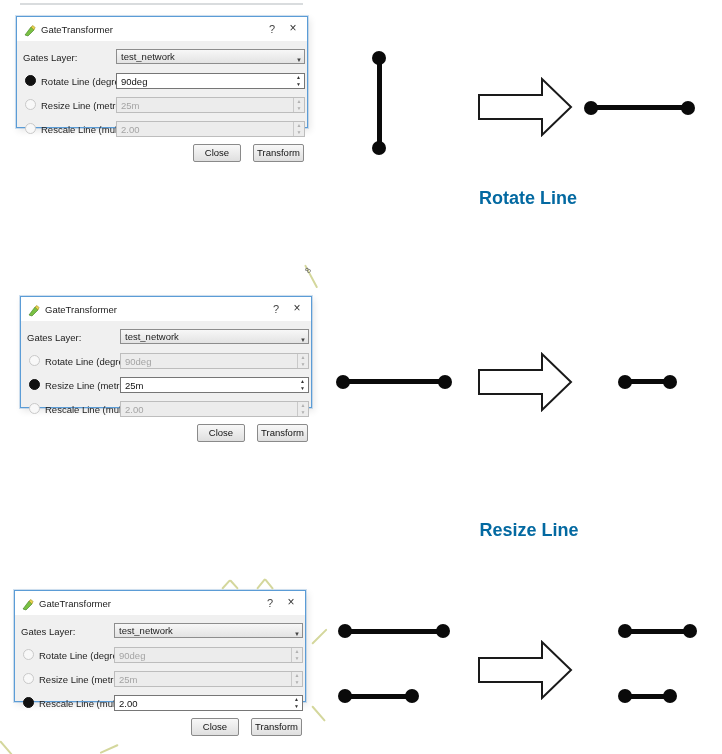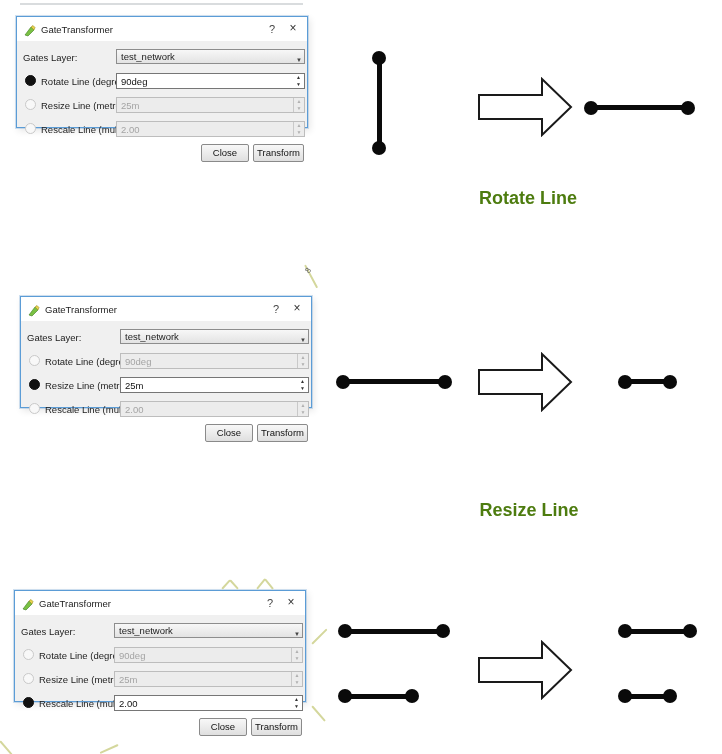--- a/index.html
+++ b/index.html
@@ -40,31 +40,31 @@
   .numfield .spin { position:absolute; right:1px; top:1px; width:11px; height:14px; display:flex;
                     flex-direction:column; justify-content:space-between; align-items:center; padding:1px 0; }
   .numfield .spin span { font-size:5px; line-height:5px; color:#333; }
   .numfield.disabled input { background:#ececec; border:1px solid #bdbdbd; color:#a4a4a4; }
   .numfield.disabled .spin { border-left:1px solid #c9c9c9; }
   .numfield.disabled .spin span { color:#b0b0b0; }
 
   .btn { position:absolute; height:18px; background:linear-gradient(#f8f8f8,#dfdfdf);
          border:1px solid #8a8a8a; border-radius:2px; font-size:9.5px; color:#111;
          font-family:"Liberation Sans", sans-serif; text-align:center; line-height:16px; cursor:default; }
-  .btn.close { left:184px; top:127px; width:48px; }
+  .btn.close { left:176px; top:127px; width:48px; }
   .btn.transform { left:236px; top:127px; width:51px; }
 
   
   .dot { position:absolute; width:14px; height:14px; border-radius:50%; background:#0a0a0a; }
   .seg { position:absolute; background:#0a0a0a; }
   .seg.h { height:5px; }
   .seg.v { width:5px; }
   .big-arrow { position:absolute; width:95px; height:60px; }
   .diagram-label { position:absolute; width:180px; text-align:center; font-size:18px;
-                   font-weight:bold; color:#4d7c0f; }
+                   font-weight:bold; color:#0369a1; }
   .watermark { position:absolute; left:554px; top:709px; font-size:20px; color:#c9c9c9;
                letter-spacing:1px; white-space:nowrap; }
 </style>
 </head>
 <body>
 
 <div class="canvas">
 
   <div class="top-faint-line"></div>
 
@@ -237,21 +237,21 @@
 
   <div class="seg h" style="left:343px; top:379px; width:102px;"></div>
   <div class="dot" style="left:336px; top:375px;"></div>
   <div class="dot" style="left:438px; top:375px;"></div>
   <svg class="big-arrow" style="left:478px; top:352px;" viewBox="0 0 95 60">
     <polygon points="1,18 64,18 64,2 93,30 64,58 64,42 1,42" fill="#ffffff" stroke="#1a1a1a" stroke-width="2"></polygon>
   </svg>
   <div class="seg h" style="left:625px; top:379px; width:45px;"></div>
   <div class="dot" style="left:618px; top:375px;"></div>
   <div class="dot" style="left:663px; top:375px;"></div>
-  <div class="diagram-label" style="left:439px; top:500px;">Resize Line</div>
+  <div class="diagram-label" style="left:439px; top:520px;">Resize Line</div>
 
   <div class="seg h" style="left:345px; top:629px; width:98px;"></div>
   <div class="dot" style="left:338px; top:624px;"></div>
   <div class="dot" style="left:436px; top:624px;"></div>
   <div class="seg h" style="left:345px; top:694px; width:67px;"></div>
   <div class="dot" style="left:338px; top:689px;"></div>
   <div class="dot" style="left:405px; top:689px;"></div>
   <svg class="big-arrow" style="left:478px; top:640px;" viewBox="0 0 95 60">
     <polygon points="1,18 64,18 64,2 93,30 64,58 64,42 1,42" fill="#ffffff" stroke="#1a1a1a" stroke-width="2"></polygon>
   </svg>

